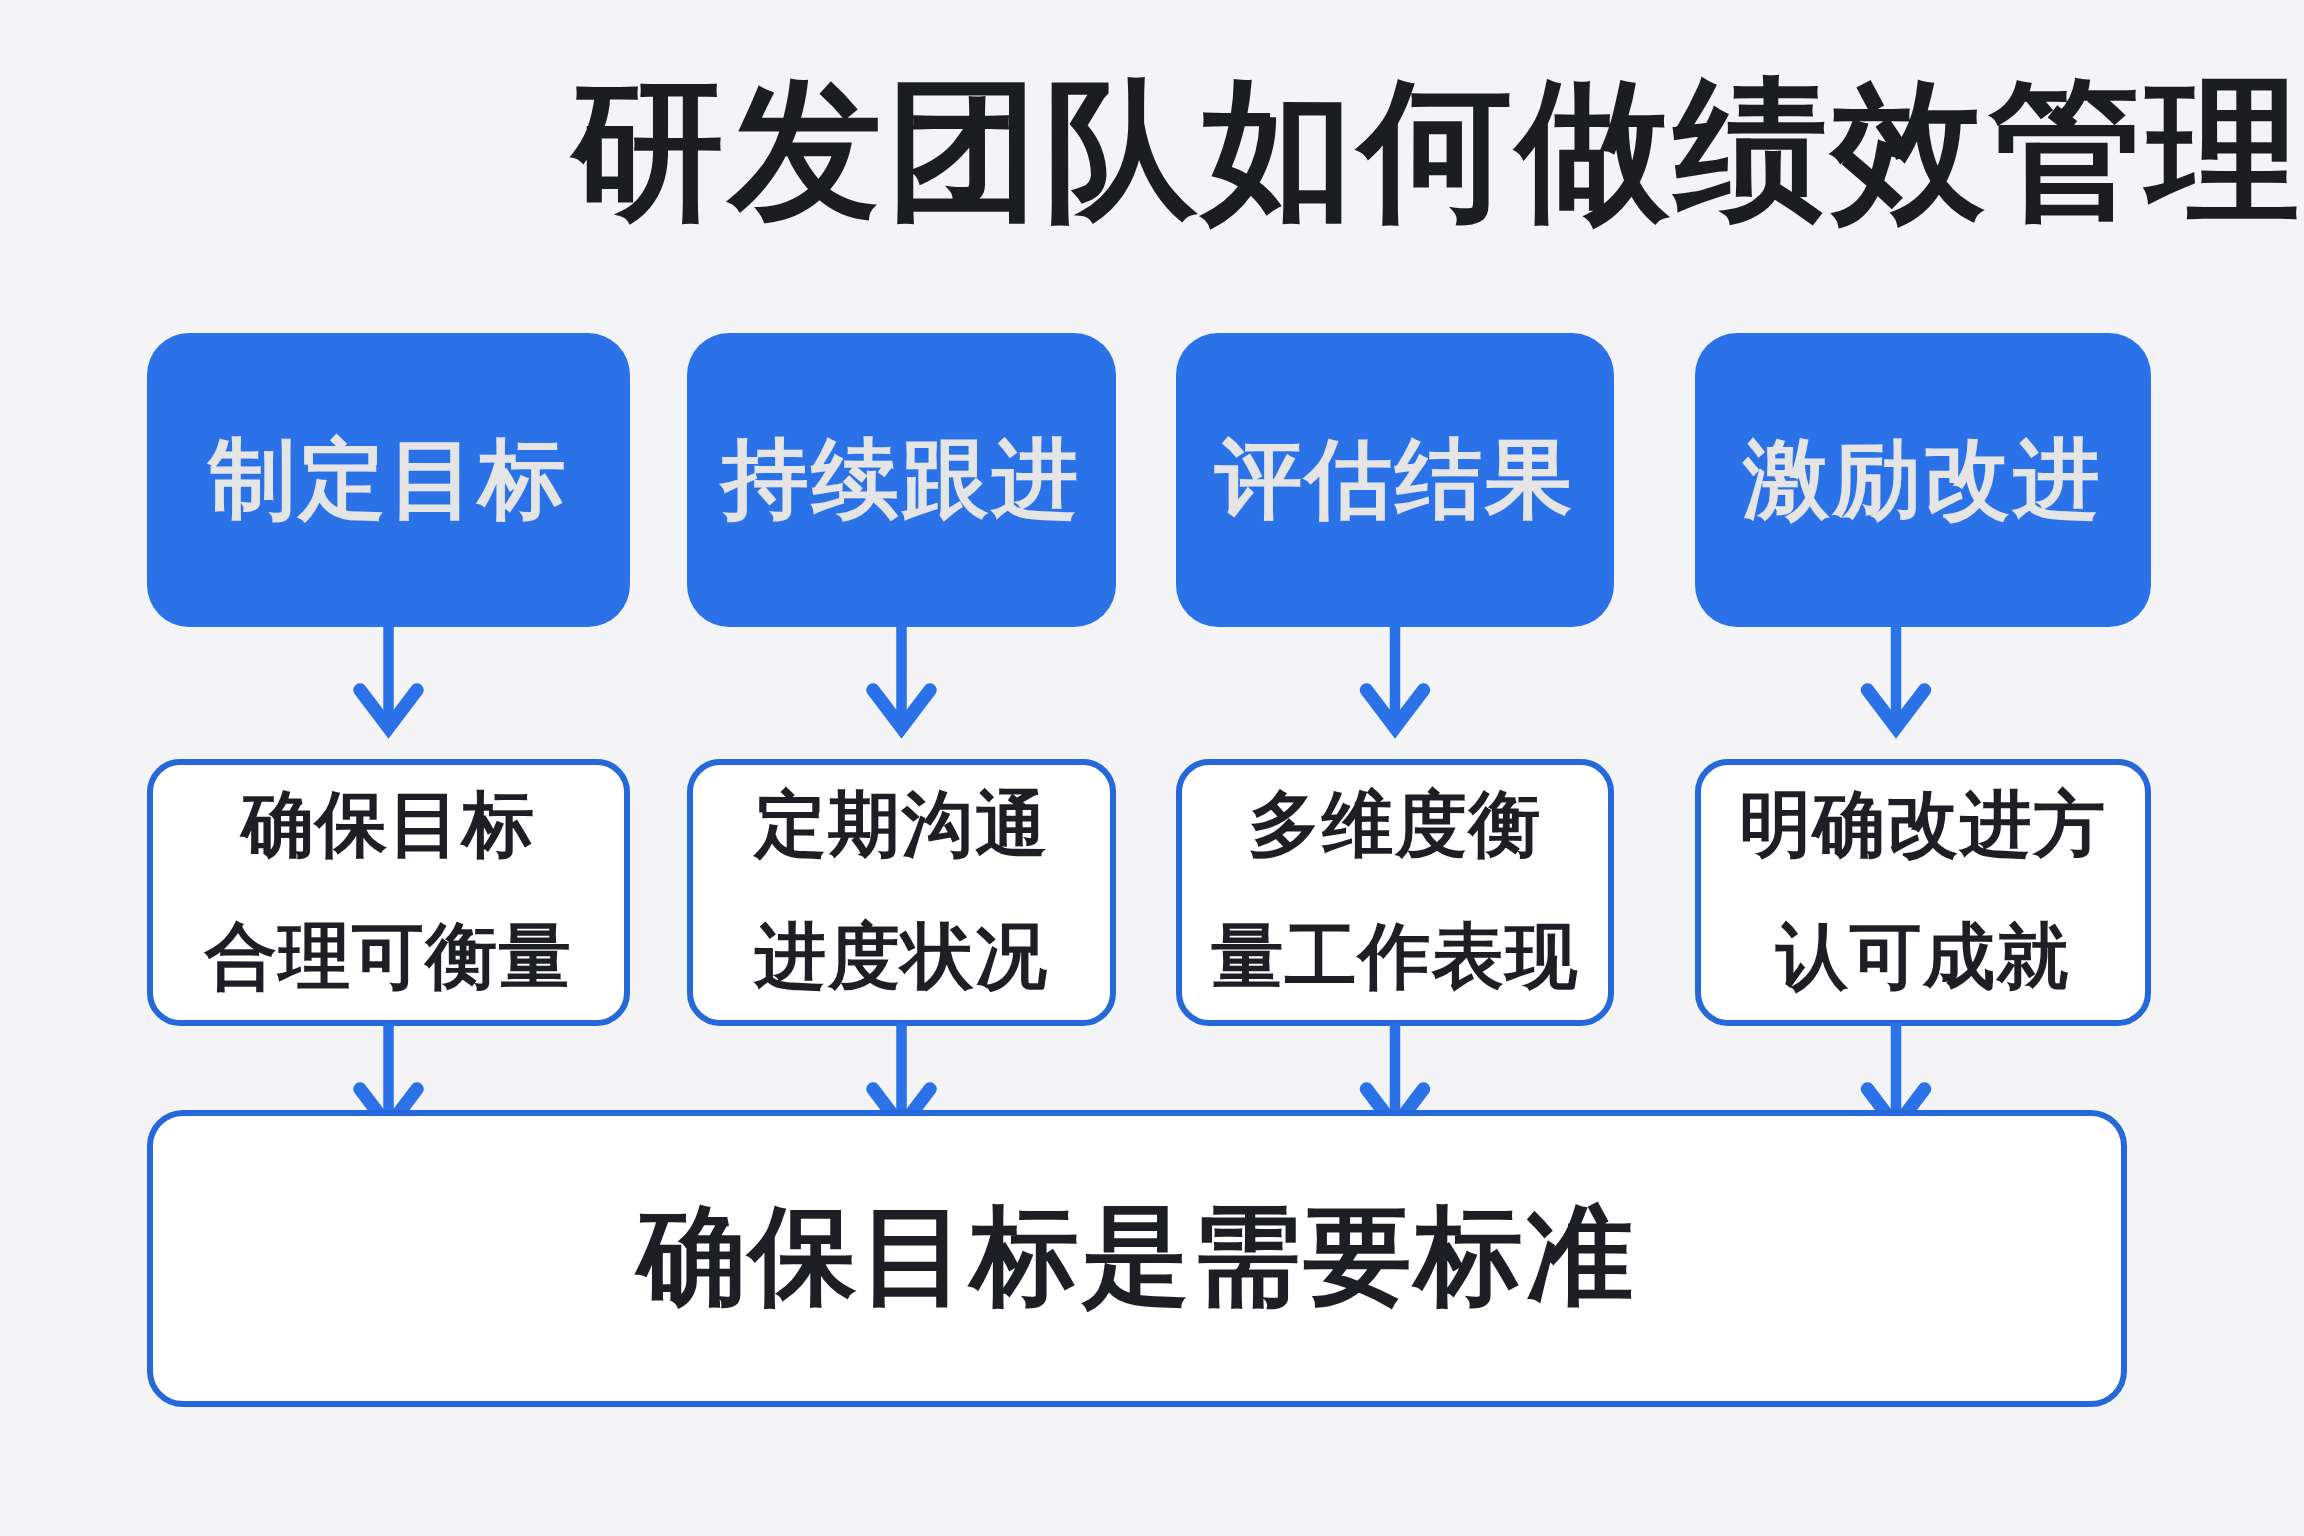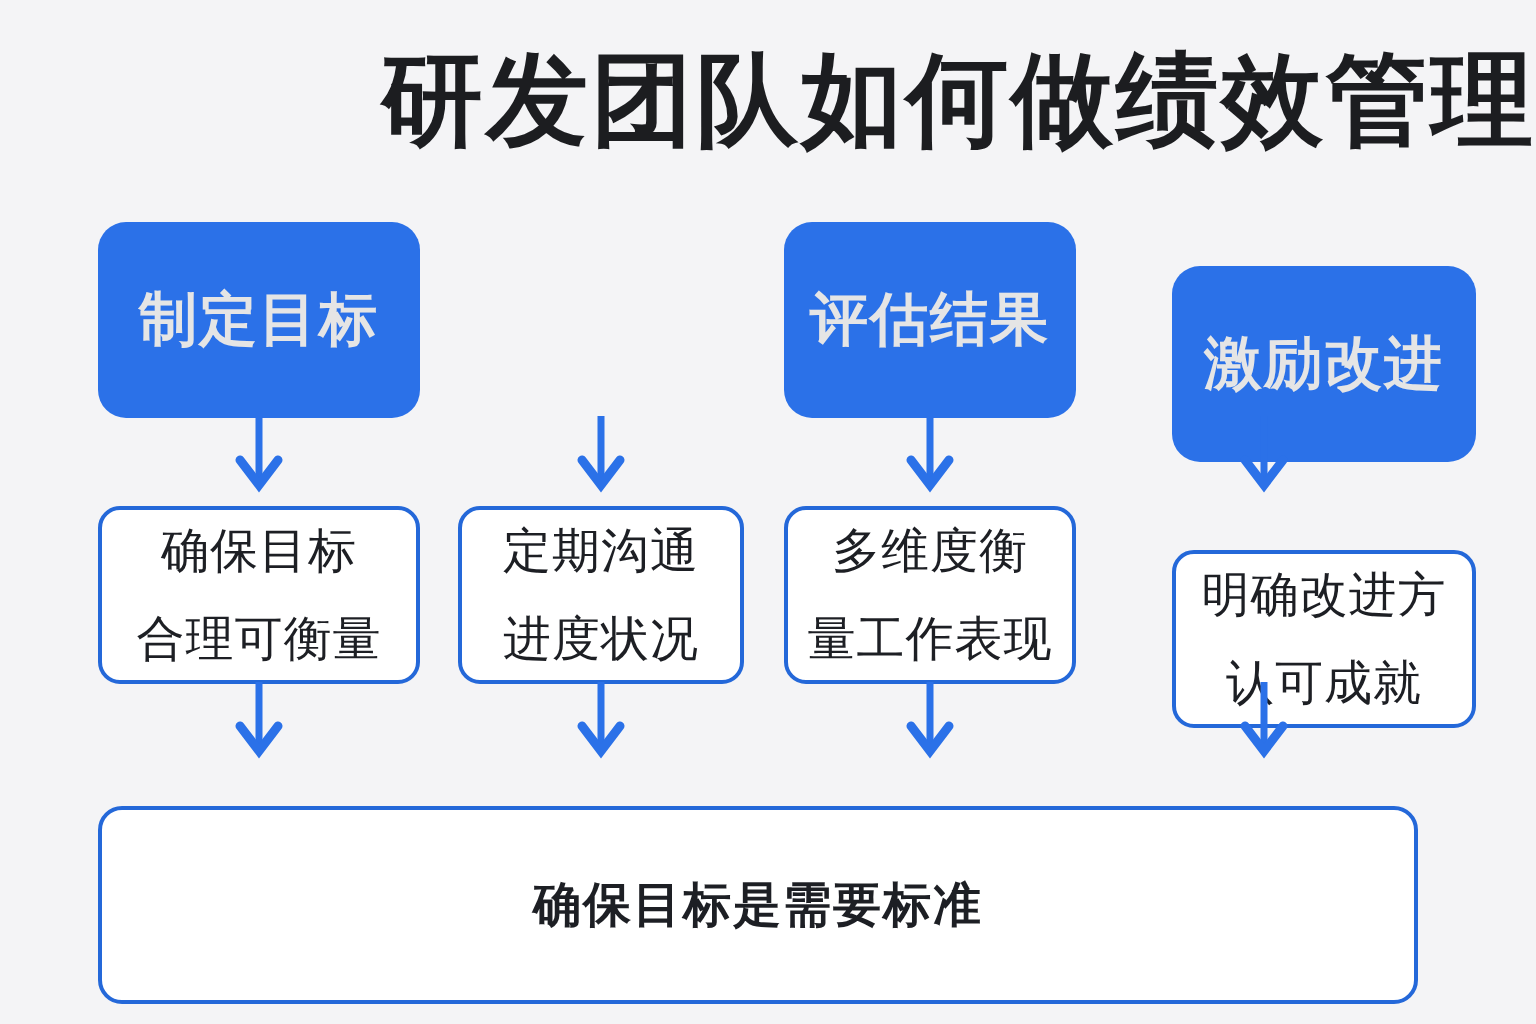--- a/index.html
+++ b/index.html
@@ -49,73 +49,76 @@
     border: 4px solid #2468d9;
     border-radius: 22px;
     box-sizing: border-box;
     display: flex;
     flex-direction: column;
     align-items: center;
     justify-content: center;
     color: #1d1f24;
     font-size: 48px;
     line-height: 1.5;
-    font-weight: 400;
+    font-weight: 700;
     letter-spacing: 1px;
     text-align: center;
     gap: 16px;
   }
   .summary-box {
     position: absolute;
-    top: 806px;
+    top: 740px;
     left: 98px;
     width: 1320px;
     height: 198px;
     background: #ffffff;
     border: 4px solid #2468d9;
     border-radius: 24px;
     box-sizing: border-box;
     display: flex;
     flex-direction: column;
     align-items: center;
     justify-content: center;
     color: #1d1f24;
-    font-size: 48px;
+    font-size: 72px;
     line-height: 1.32;
     font-weight: 900;
     letter-spacing: 2px;
     text-align: center;
   }
   .arrow {
     position: absolute;
     width: 48px;
     height: 92px;
   }
   .arrow.row1 { top: 416px; }
   .arrow.row2 { top: 682px; }
 
   
   .col1.stage-box, .col1.detail-box { left: 98px;   width: 322px; }
   .col2.stage-box, .col2.detail-box { left: 458px;  width: 286px; }
   .col3.stage-box, .col3.detail-box { left: 784px;  width: 292px; }
-  .col4.stage-box, .col4.detail-box { left: 1172px; width: 304px; margin-top: 44px; }
+  .col4.stage-box, .col4.detail-box { left: 1130px; width: 304px; }
   .arrow.col1 { left: 235px; }
   .arrow.col2 { left: 577px; }
   .arrow.col3 { left: 906px; }
   .arrow.col4 { left: 1240px; }
 </style>
 </head>
 <body>
 
 <div class="canvas">
 
   <h1 class="page-title">研发团队如何做绩效管理</h1>
 
   <div class="stage-box col1">
     <span>制定目标</span>
+  </div>
+  <div class="stage-box col2">
+    <span>持续跟进</span>
   </div>
   <div class="stage-box col3">
     <span>评估结果</span>
   </div>
   <div class="stage-box col4">
     <span>激励改进</span>
   </div>
 
   <svg class="arrow row1 col1" viewBox="0 0 48 92">
     <line x1="24" y1="0" x2="24" y2="64" stroke="#2b71e8" stroke-width="7"></line>

